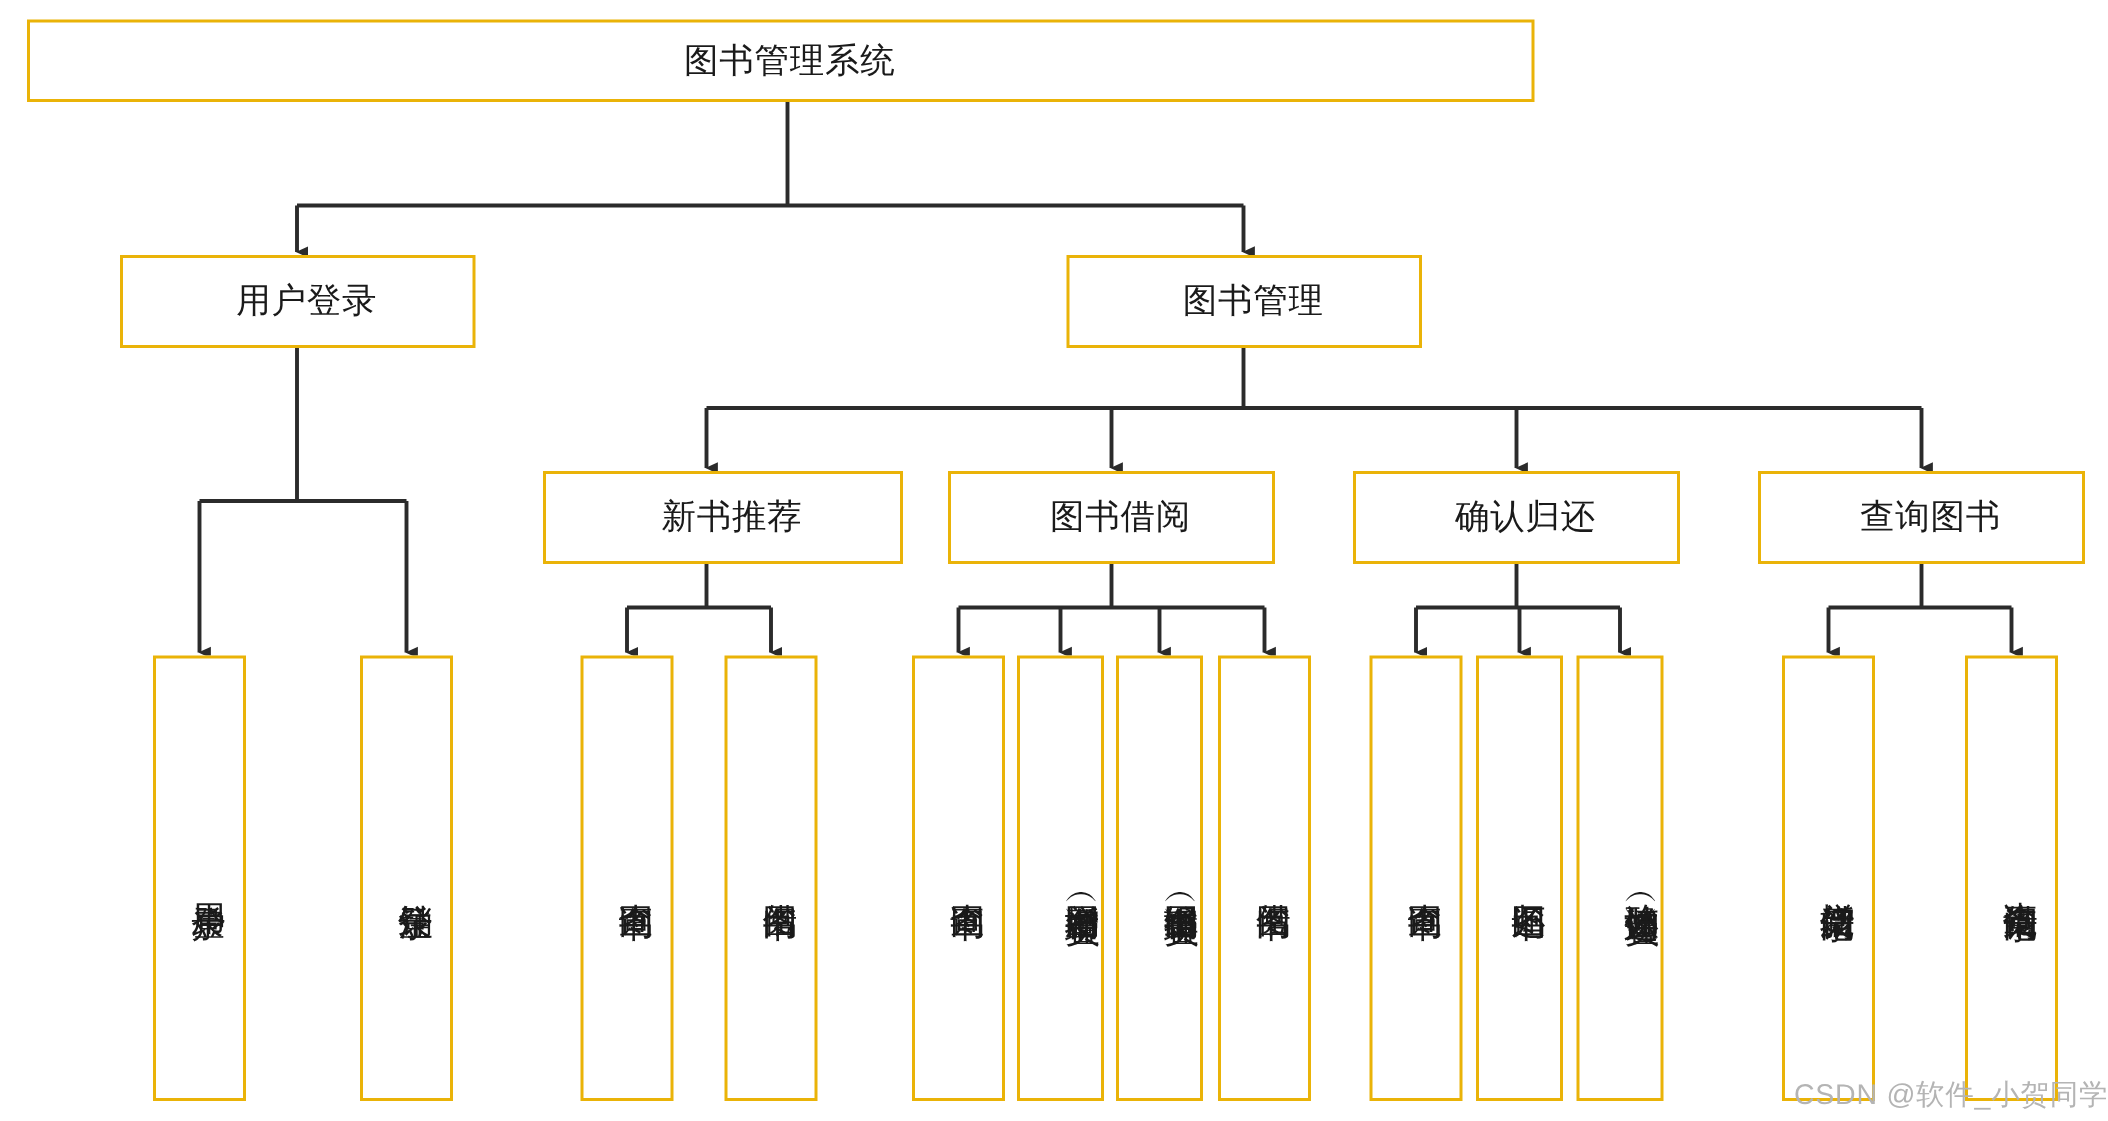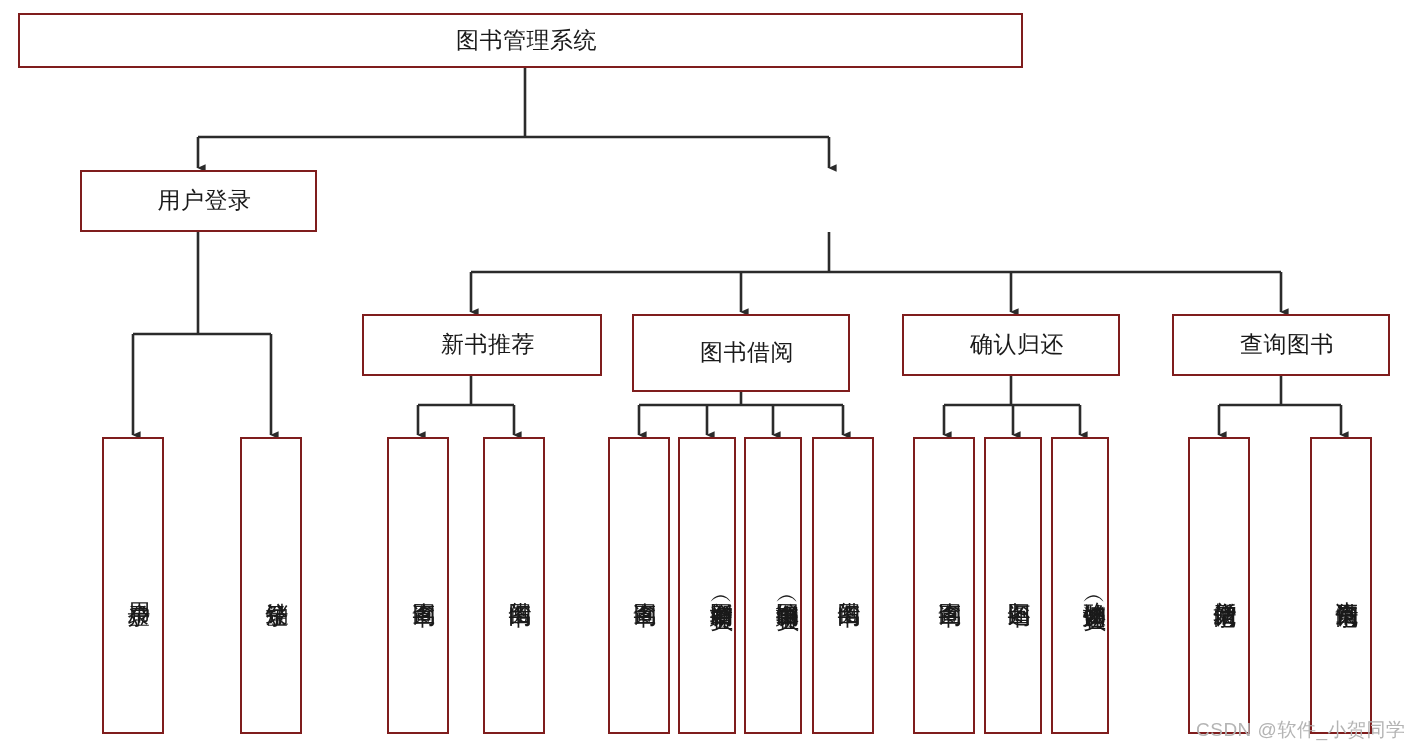--- a/index.html
+++ b/index.html
@@ -20,21 +20,21 @@
   #edges-layer {
     position: absolute;
     left: 0;
     top: 0;
     width: 1405px;
     height: 747px;
   }
   .node {
     position: absolute;
     box-sizing: border-box;
-    border: 2px solid #7f1d1d;
+    border: 2px solid #eab308;
     background: #ffffff;
     color: #1a1a1a;
     display: flex;
     align-items: center;
     justify-content: center;
     z-index: 2;
     padding-left: 12px;
   }
   .node-h {
     font-size: 23px;
@@ -113,25 +113,28 @@
       </g>
   </svg>
 
   <div class="node node-h" style="left: 18px; top: 13px; width: 1005px; height: 55px;">
       <span>图书管理系统</span>
     </div>
 
   <div class="node node-h" style="left: 80px; top: 170px; width: 237px; height: 62px;">
       <span>用户登录</span>
     </div>
+  <div class="node node-h" style="left: 711px; top: 170px; width: 237px; height: 62px;">
+      <span>图书管理</span>
+    </div>
 
   <div class="node node-h" style="left: 362px; top: 314px; width: 240px; height: 62px;">
       <span>新书推荐</span>
     </div>
-  <div class="node node-h" style="left: 632px; top: 314px; width: 218px; height: 78px;">
+  <div class="node node-h" style="left: 632px; top: 314px; width: 218px; height: 62px;">
       <span>图书借阅</span>
     </div>
   <div class="node node-h" style="left: 902px; top: 314px; width: 218px; height: 62px;">
       <span>确认归还</span>
     </div>
   <div class="node node-h" style="left: 1172px; top: 314px; width: 218px; height: 62px;">
       <span>查询图书</span>
     </div>
 
   <div class="node node-v center-v" style="left: 102px; top: 437px; width: 62px; height: 297px;">

